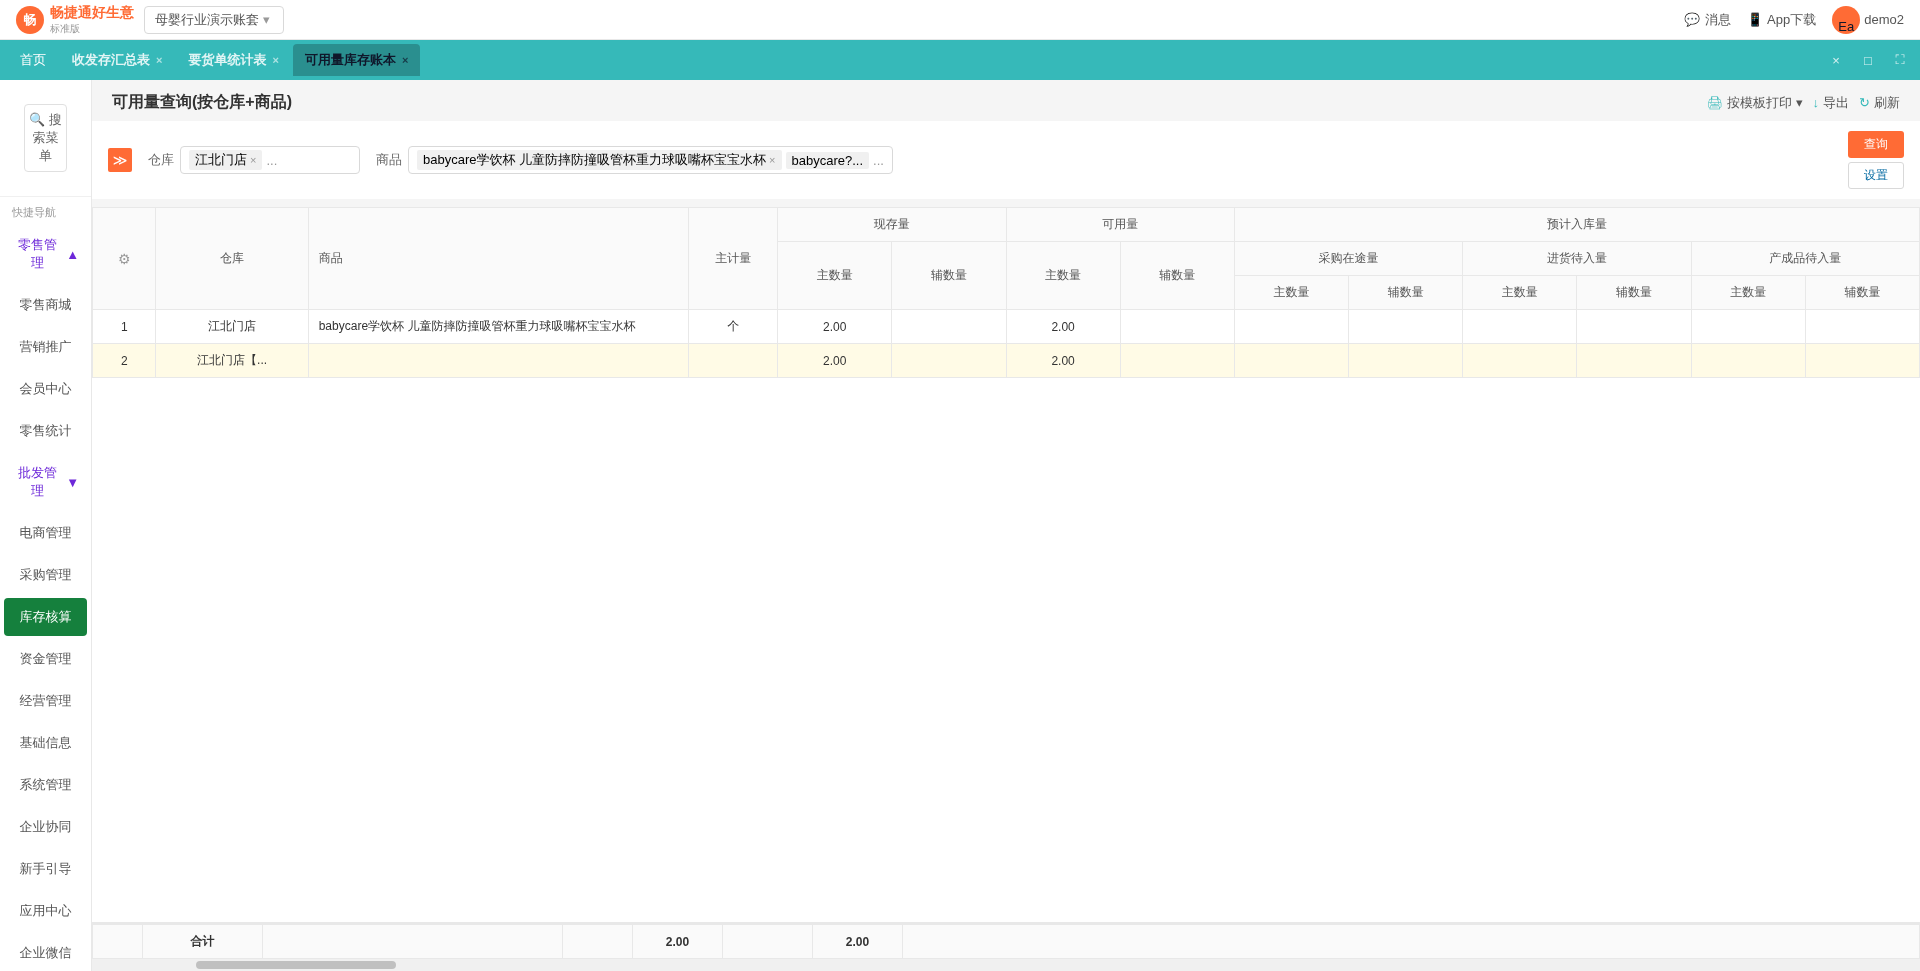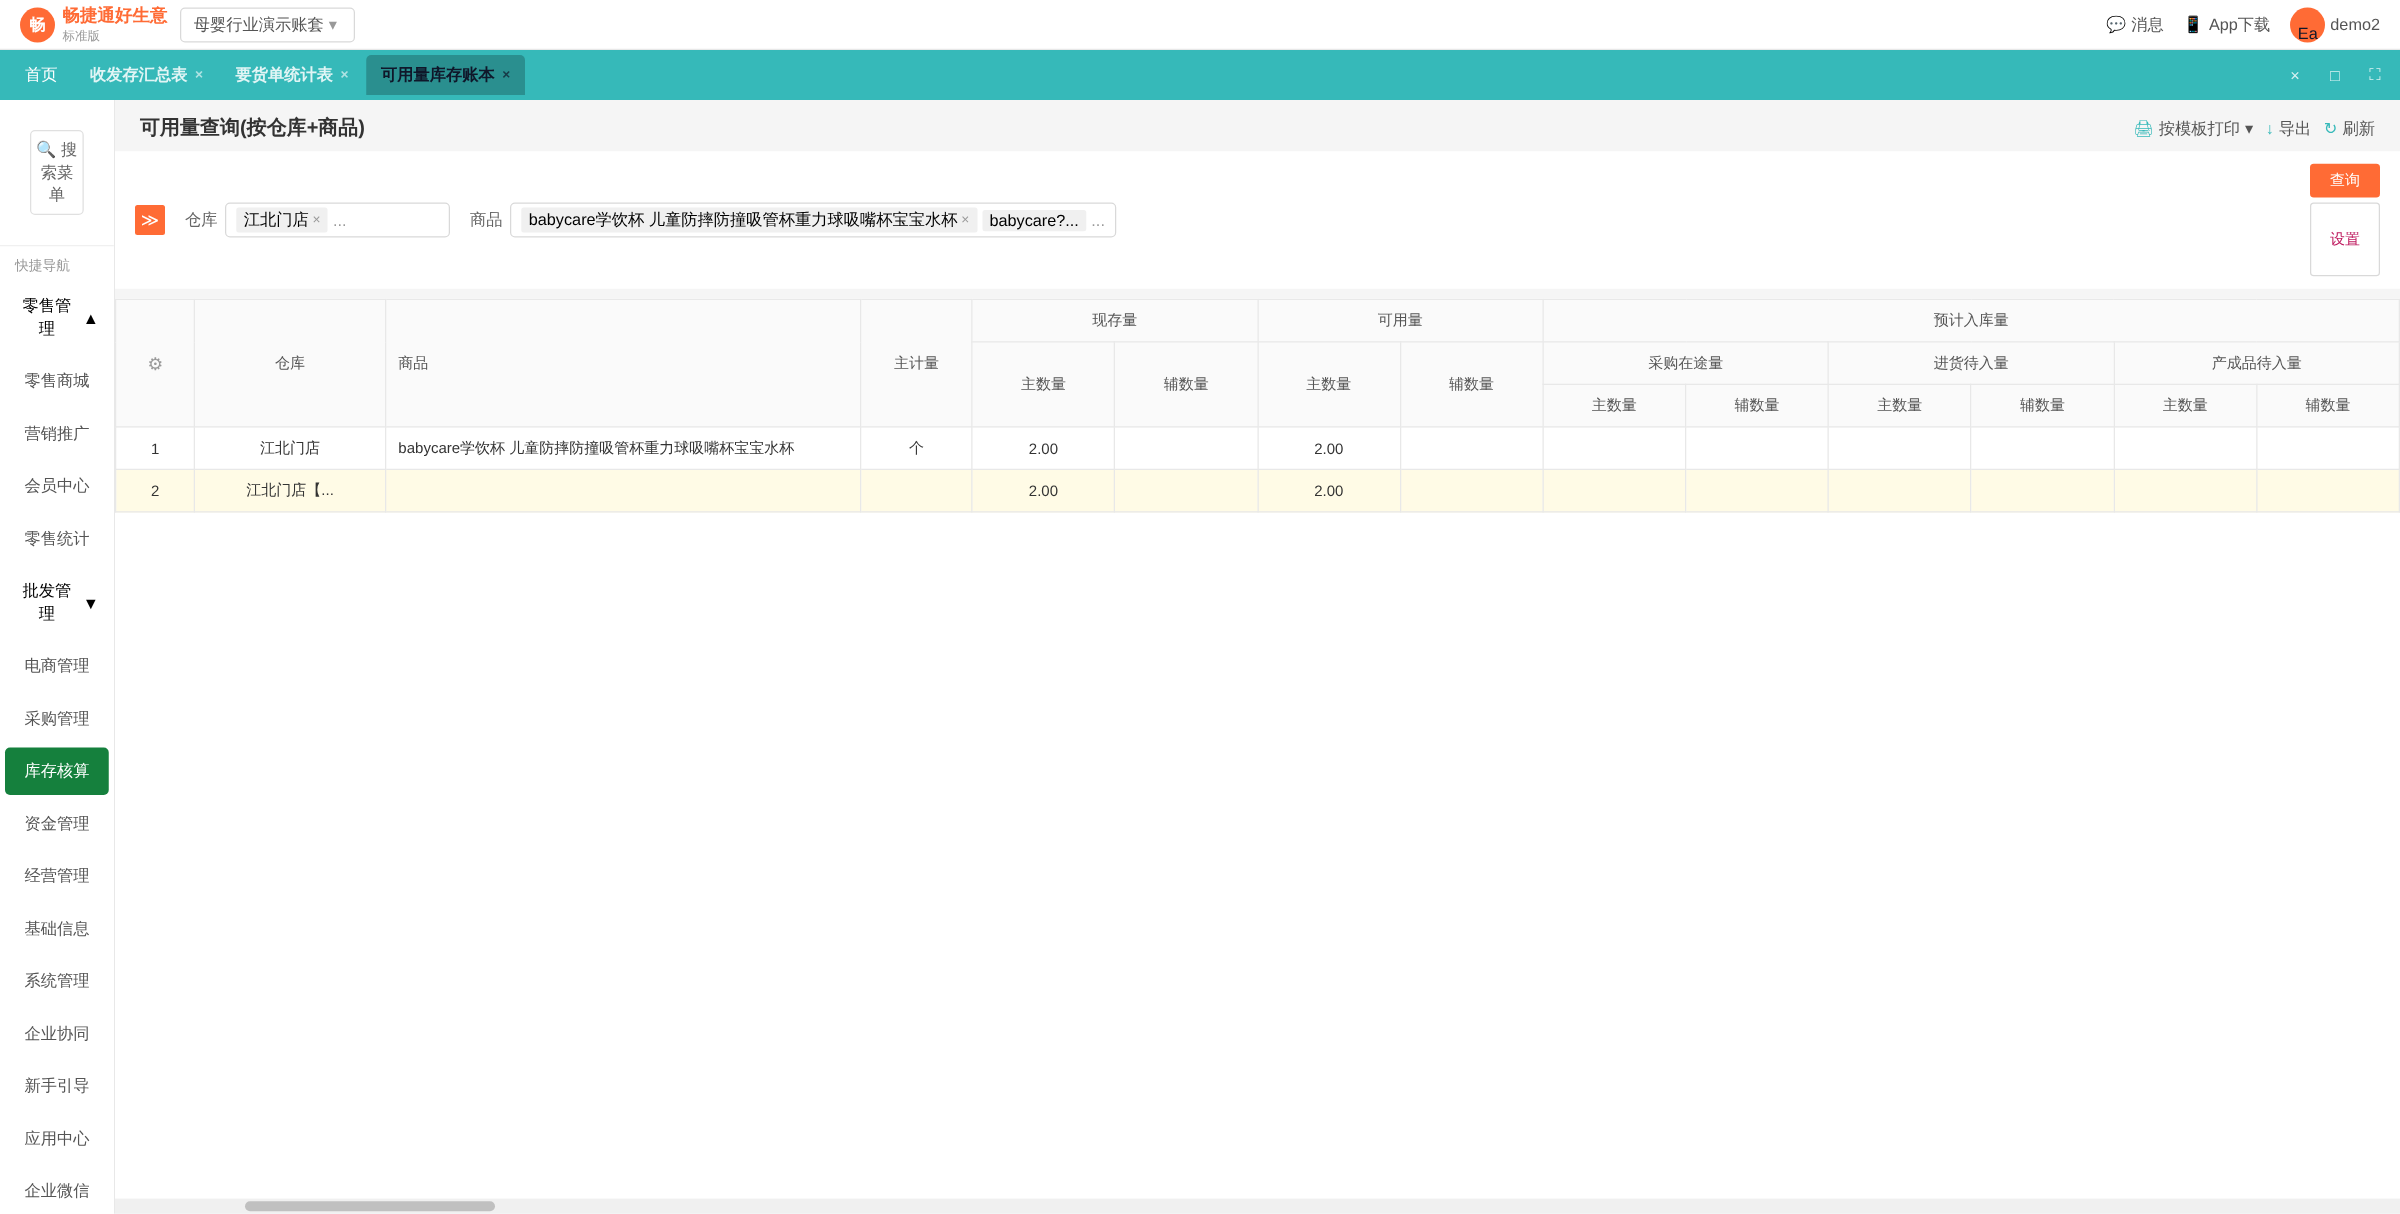--- a/index.html
+++ b/index.html
@@ -184,21 +184,21 @@
     }
     .sidebar-item.active {
       background: #15803d;
       color: white;
     }
     .sidebar-item.section-header {
       display: flex;
       flex-direction: row;
       justify-content: space-between;
       align-items: center;
-      color: #000000;
+      color: #6d28d9;
       font-weight: 500;
     }
 
     
     .content-area {
       flex: 1;
       display: flex;
       flex-direction: column;
       overflow: hidden;
       background: #f5f5f5;
@@ -299,23 +299,23 @@
       background: #ff6b35;
       color: white;
       border: none;
       padding: 5px 16px;
       border-radius: 3px;
       cursor: pointer;
       font-size: 12px;
     }
     .btn-settings {
       background: white;
-      color: #be185d;
+      color: #0369a1;
       border: 1px solid #d9d9d9;
-      padding: 20px 14px;
+      padding: 4px 14px;
       border-radius: 3px;
       cursor: pointer;
       font-size: 12px;
     }
 
     
     .table-container {
       flex: 1;
       overflow: auto;
       background: white;
@@ -615,19 +615,35 @@
             <td></td>
             <td></td>
             <td></td>
           </tr>
         </tbody>
       </table>
 
       <div style="flex:1; min-height:300px;"></div>
     </div>
 
+    <div style="background:#fafafa; border-top:2px solid #e8e8e8; padding:0;">
+      <table style="width:100%; border-collapse:collapse; min-width:1400px;">
+        <tbody>
+          <tr>
+            <td style="width:50px; border:1px solid #e8e8e8; padding:8px;"></td>
+            <td style="width:120px; border:1px solid #e8e8e8; padding:8px; font-weight:600;">合计</td>
+            <td style="width:300px; border:1px solid #e8e8e8; padding:8px;"></td>
+            <td style="width:70px; border:1px solid #e8e8e8; padding:8px;"></td>
+            <td style="width:90px; border:1px solid #e8e8e8; padding:8px; text-align:center; font-weight:600;">2.00</td>
+            <td style="width:90px; border:1px solid #e8e8e8; padding:8px;"></td>
+            <td style="width:90px; border:1px solid #e8e8e8; padding:8px; text-align:center; font-weight:600;">2.00</td>
+            <td style="border:1px solid #e8e8e8; padding:8px;" colspan="7"></td>
+          </tr>
+        </tbody>
+      </table>
+    </div>
 
     <div class="scroll-bar-container">
       <div class="scroll-bar-thumb"></div>
     </div>
 
   </div>
 </div>
 
 </body></html>

